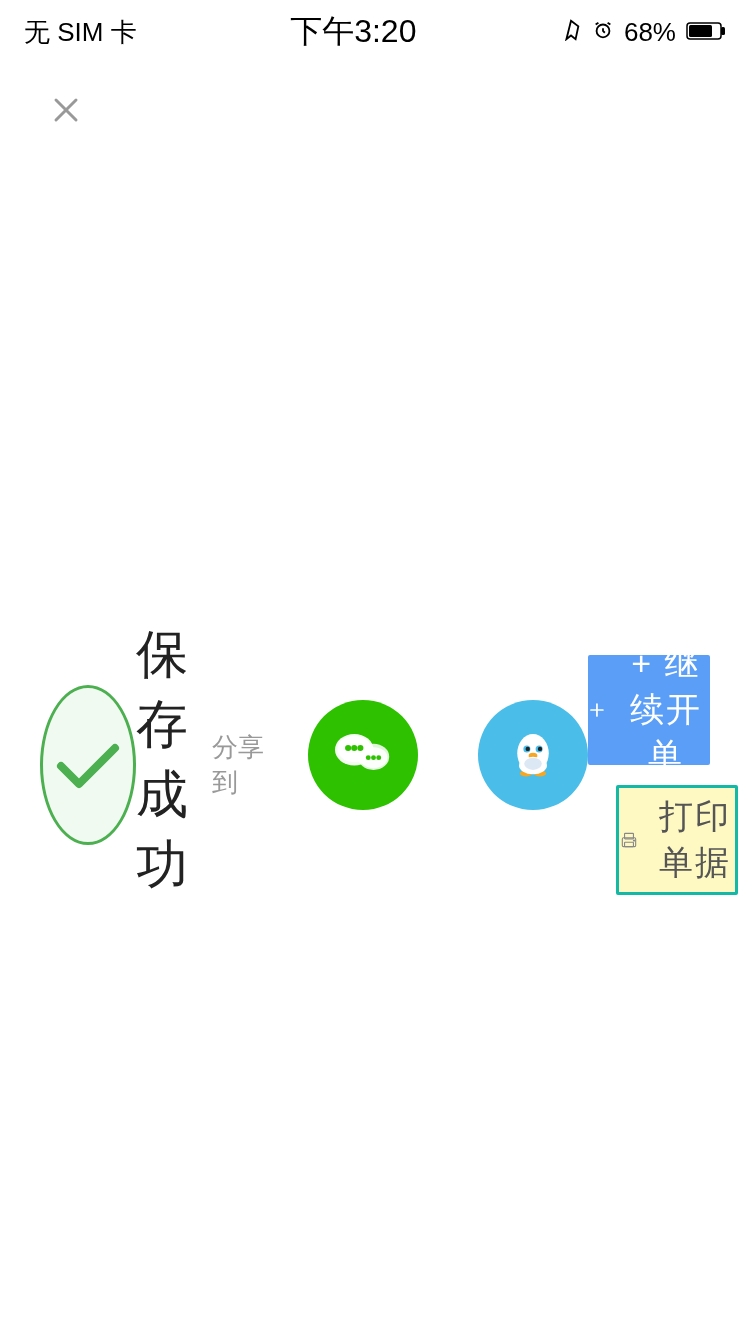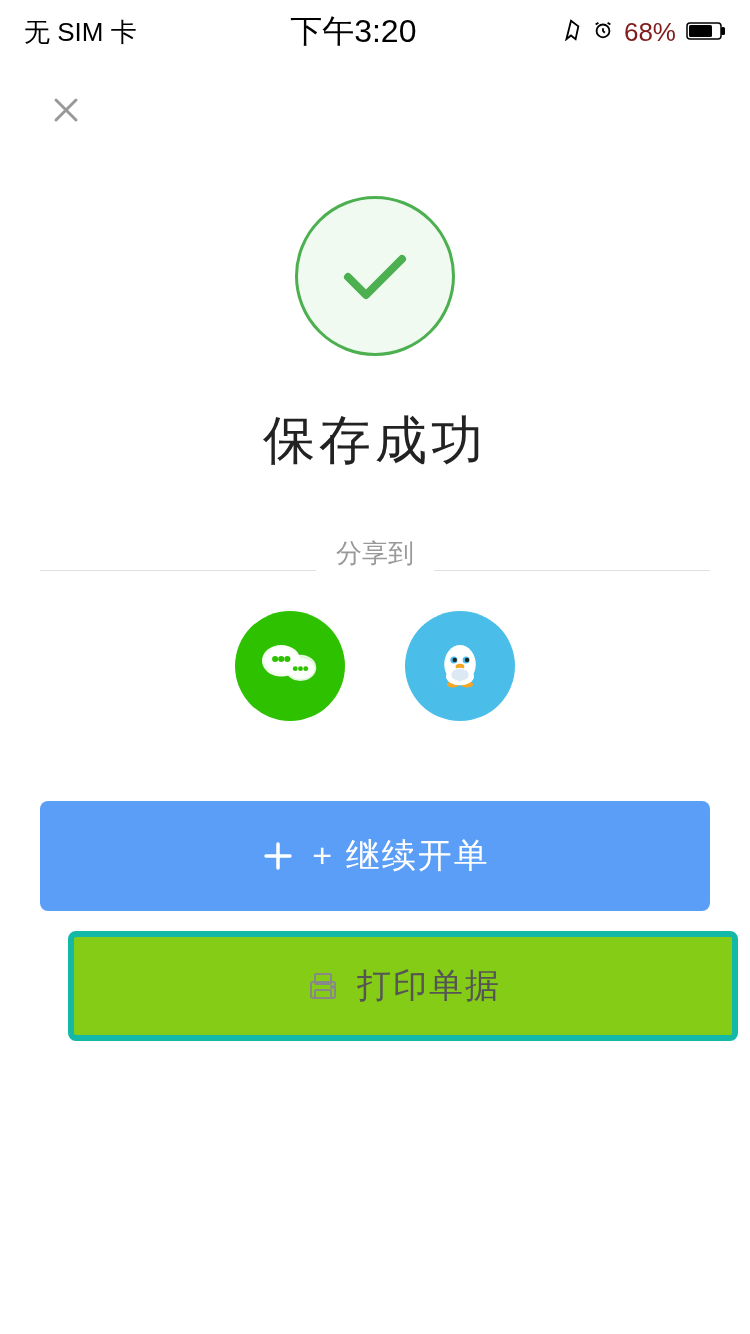--- a/index.html
+++ b/index.html
@@ -35,21 +35,21 @@
     .status-center {
       font-size: 32px;
       font-weight: 500;
       color: #000;
     }
     .status-right {
       display: flex;
       align-items: center;
       gap: 10px;
       font-size: 26px;
-      color: #7f1d1d;
+      color: #000000;
     }
 
     
     .close-btn-area {
       padding: 20px 40px 0 40px;
     }
     .close-btn {
       width: 52px;
       height: 52px;
       display: flex;
@@ -61,21 +61,21 @@
     }
     .close-btn svg {
       width: 36px;
       height: 36px;
     }
 
     
     .main-content {
       flex: 1;
       display: flex;
-      flex-direction: column;
+      flex-direction: row;
       align-items: center;
       padding: 0 40px;
     }
 
     
     .success-icon-wrap {
       margin-top: 60px;
       width: 160px;
       height: 160px;
       border-radius: 50%;
@@ -146,38 +146,38 @@
     .action-buttons {
       width: 100%;
       margin-top: 80px;
       display: flex;
       flex-direction: column;
       gap: 20px;
     }
     .action-btn {
       width: 100%;
       height: 110px;
-      border-radius: 8px;
+      border-radius: 2px;
       display: flex;
       align-items: center;
       justify-content: center;
       gap: 16px;
       font-size: 34px;
       cursor: pointer;
       border: none;
       letter-spacing: 2px;
     }
     .action-btn.primary {
       background: #5B9EF7;
       color: #fff;
     }
     .action-btn.secondary {
-      background: #84cc16;
+      background: #fef9c3;
       color: #555;
-      border: 6px solid #14b8a6;
+      border: 3px solid #14b8a6;
       margin-left: 28px;
     }
     .action-btn svg {
       width: 36px;
       height: 36px;
     }
   </style>
 </head>
 <body>
 

